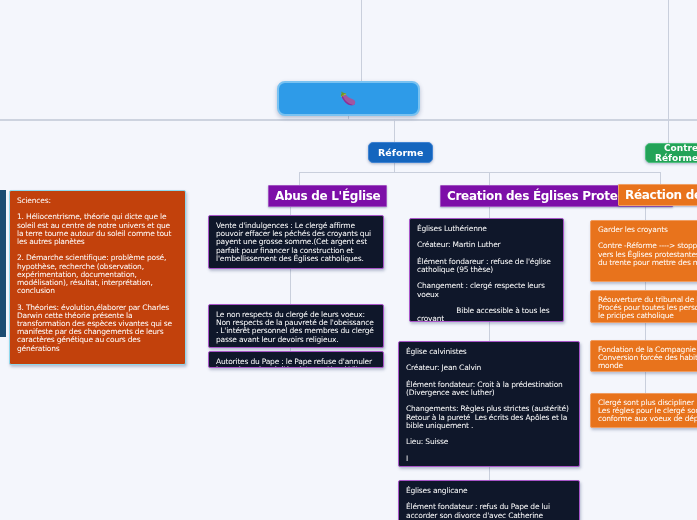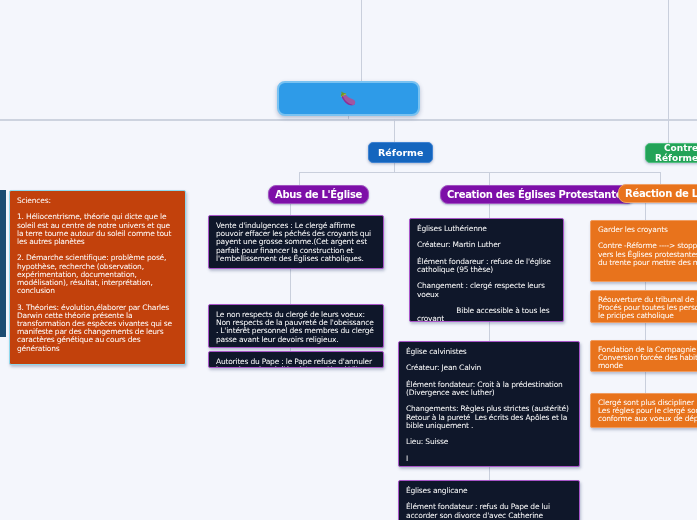--- a/index.html
+++ b/index.html
@@ -23,22 +23,22 @@
 
   .branch-node {
     height:21px; display:flex; align-items:center; padding:0 9px;
     font-weight:bold; font-size:9.5px; border-radius:5px;
     box-shadow:0 1px 3px rgba(40,60,110,0.35); cursor:pointer;text-align:right;
   }
   .reforme-node  { left:368px; top:142px; background:#1465BE; border:1px solid #3E82D2; }
   .contre-node   { left:645px; top:143px; background:#23A358; border:1px solid #4FBE7E; font-size:9px; height:20px; }
 
   .label-node {
-    font-size:10px; font-weight:bold; letter-spacing:-0.3px;
-    padding:3px 6px; border-radius:8px; white-space:nowrap;
+    font-size:12px; font-weight:bold; letter-spacing:-0.3px;
+    padding:3px 6px; border-radius:1px; white-space:nowrap;
     box-shadow:0 1px 2px rgba(40,60,110,0.35); cursor:pointer;
   }
   .label-purple { background:#7D0FA8; border:1px solid #A052C0; }
   .label-orange { background:#E8731C; border:1px solid #F0A066; }
   .label-abus     { left:268px; top:185px; }
   .label-creation { left:440px; top:185px; }
   .label-reaction { left:618px; top:184px; }
 
   .topic {
     font-size:7.5px; line-height:8.2px; letter-spacing:-0.2px;

